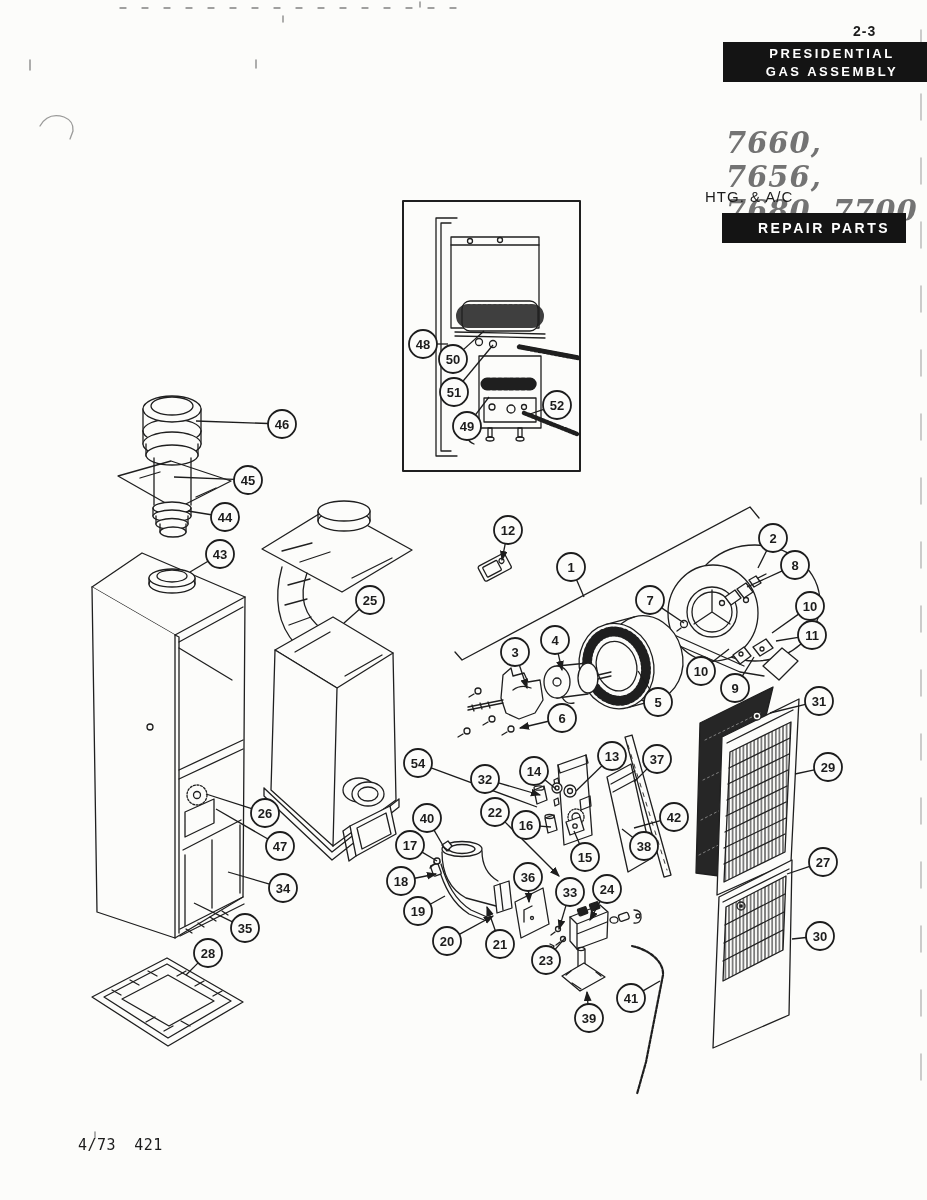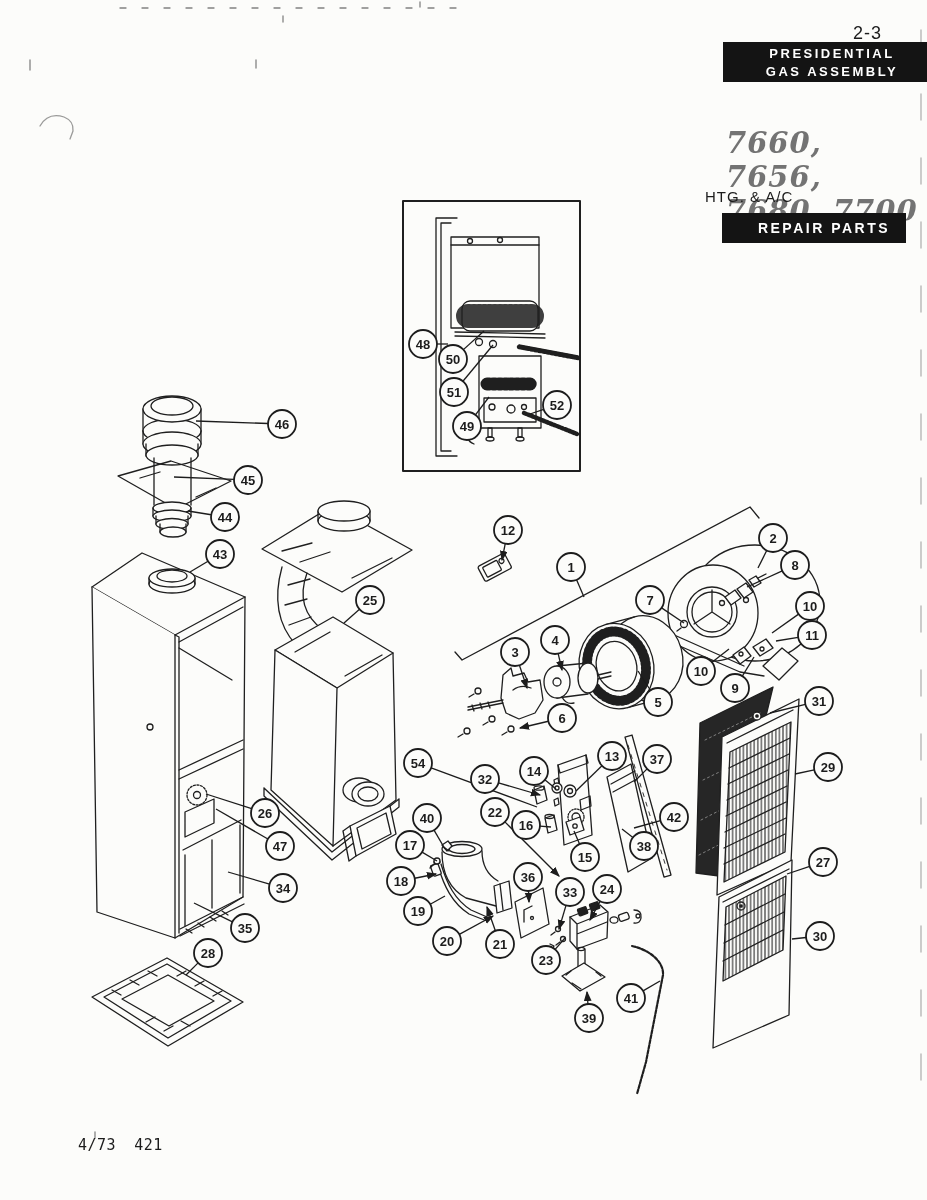--- a/index.html
+++ b/index.html
@@ -1,19 +1,19 @@
 <!DOCTYPE html>
 <html><head>
 <meta charset="utf-8">
 <style>
   html,body{margin:0;padding:0;background:#e8e8e4;}
   .page{position:relative;width:927px;height:1200px;background:#fcfcfa;overflow:hidden;
         font-family:"Liberation Sans",sans-serif;color:#1c1c1c;margin:0 auto;}
   #art{position:absolute;left:0;top:0;}
-  .page-num{position:absolute;left:853px;top:23px;font-size:18px;font-weight:normal;letter-spacing:1px;}
+  .page-num{position:absolute;left:853px;top:23px;font-size:14px;font-weight:bold;letter-spacing:1px;}
   .banner{position:absolute;background:#141414;color:#fff;}
   .banner-top{left:723px;top:42px;width:218px;height:40px;text-align:center;
               font-size:13px;font-weight:bold;letter-spacing:2.5px;line-height:18px;padding-top:3px;box-sizing:border-box;}
   .banner-bottom{left:722px;top:213px;width:184px;height:30px;font-size:14px;font-weight:bold;
               letter-spacing:2.5px;line-height:30px;text-align:center;padding-left:20px;box-sizing:border-box;}
   .models{position:absolute;left:726px;top:88px;font-family:"DejaVu Serif",serif;
           font-style:italic;font-weight:bold;font-size:29px;line-height:34px;letter-spacing:1px;color:#737373;margin-top:38px;}
   .htg{position:absolute;left:705px;top:188px;font-size:15px;font-weight:normal;letter-spacing:1px;}
   .booster-title{position:absolute;left:394px;top:124px;width:192px;text-align:center;
           font-weight:bold;font-size:15px;line-height:17px;letter-spacing:0.5px;}

